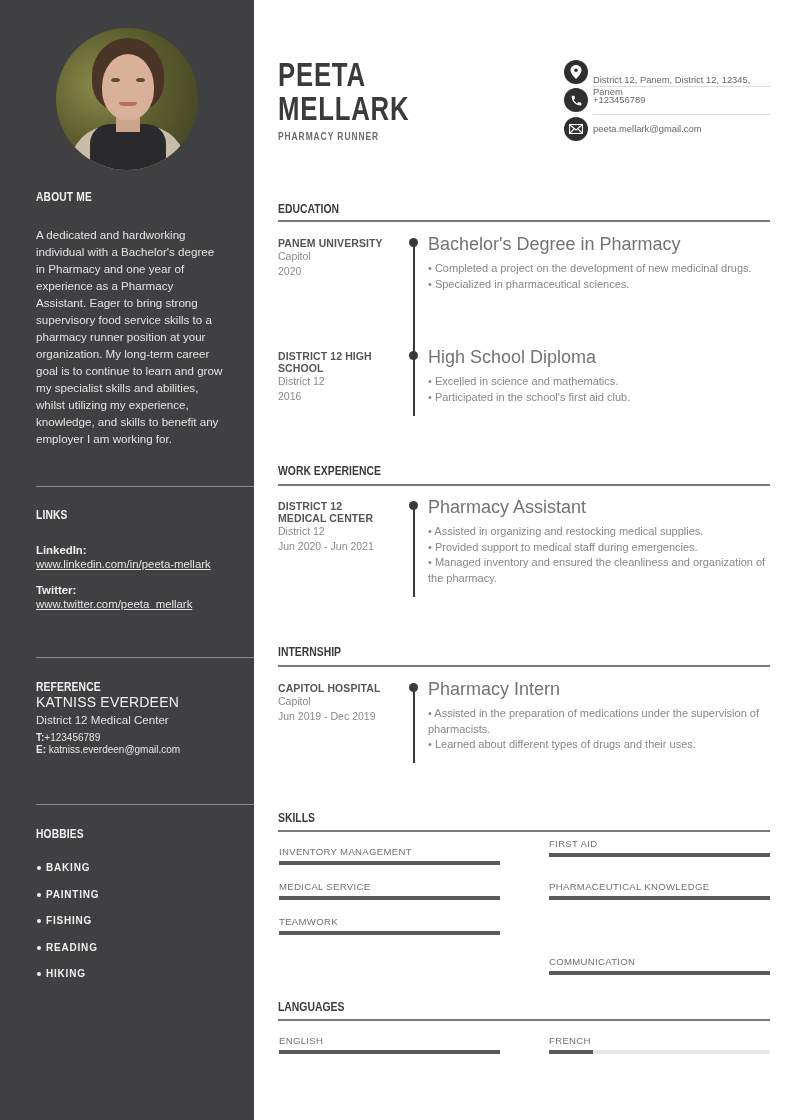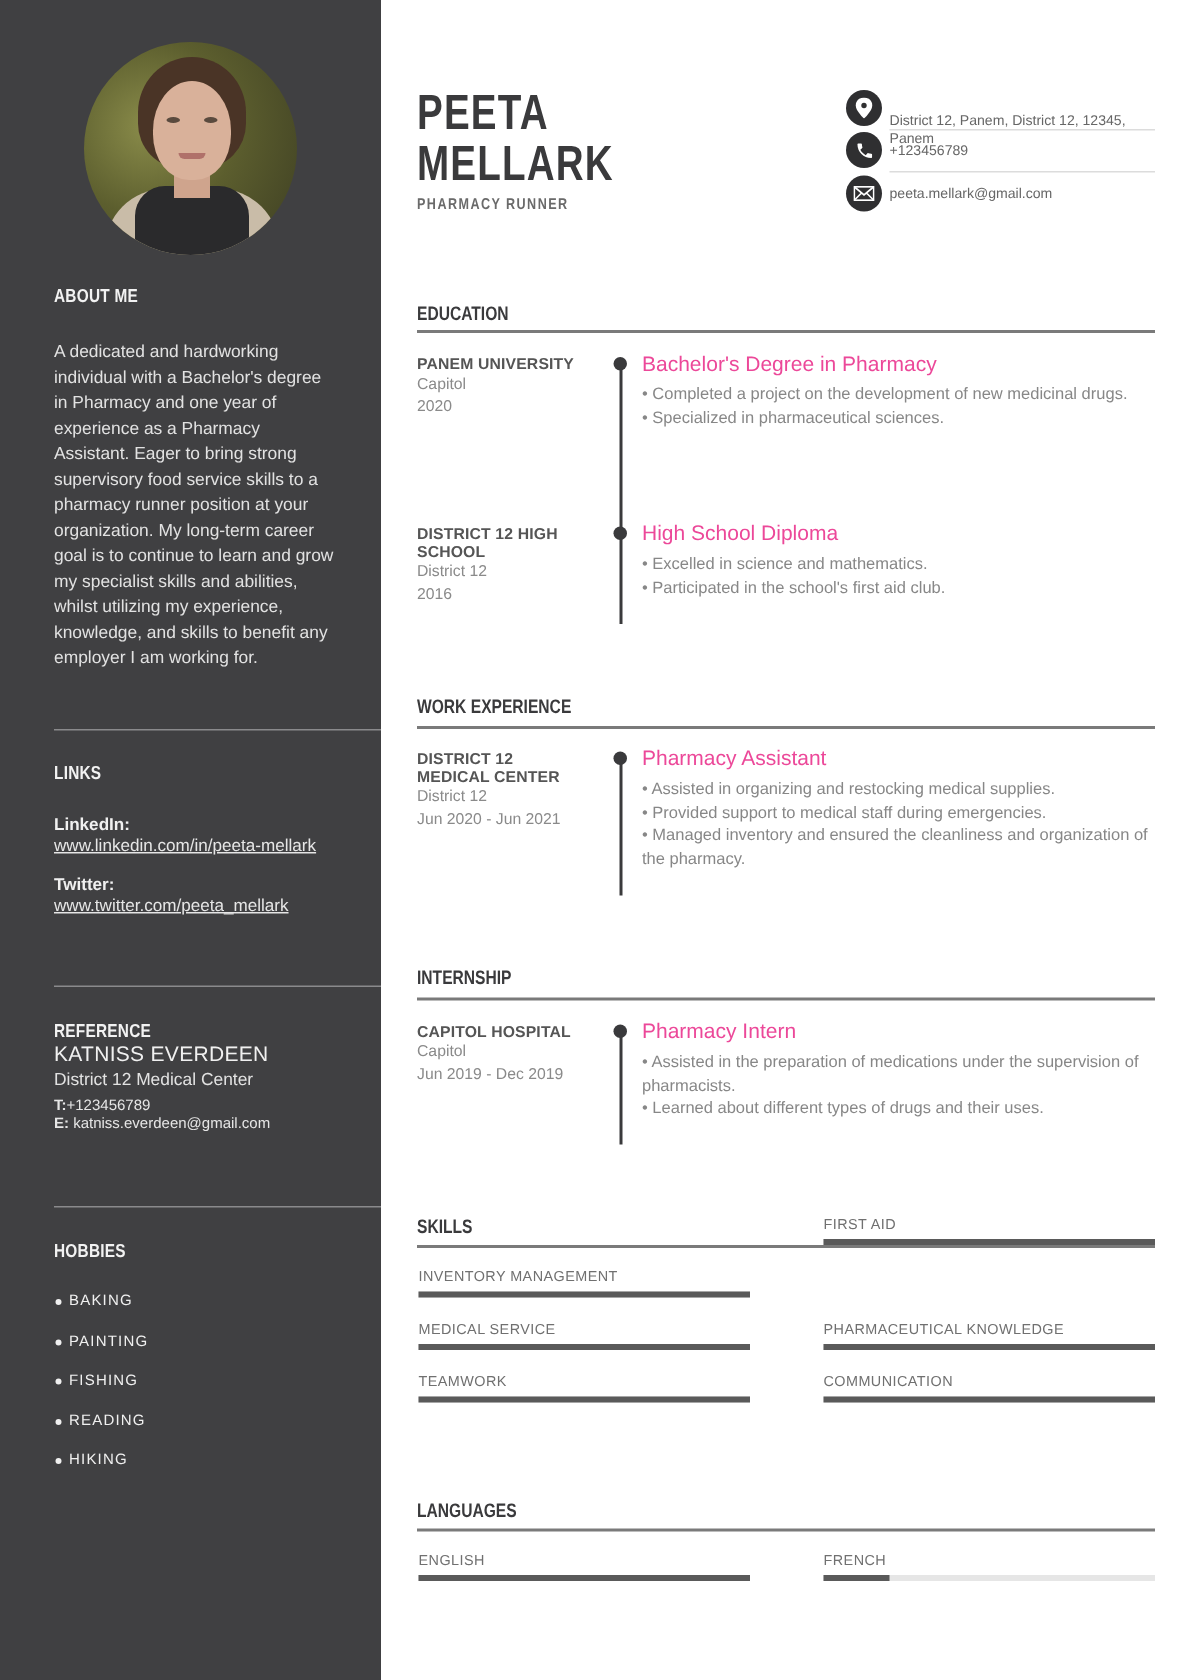--- a/index.html
+++ b/index.html
@@ -22,21 +22,21 @@
   .side-title { font-family: "Liberation Sans", sans-serif; font-weight: bold; font-size: 12.5px; letter-spacing: 0.2px;
                 color: #f2f2f2; transform: scaleX(0.82); transform-origin: left; white-space: nowrap; }
   .about-text { font-size: 11.6px; line-height: 17px; color: #e2e2e2; width: 188px; margin-top: 22px; }
   .side-divider { position: absolute; left: 36px; width: 218px; height: 1px; background: #8a8a8c; }
   .link-label { font-size: 11.4px; font-weight: bold; color: #f0f0f0; }
   .link-url { font-size: 11.4px; color: #e6e6e6; text-decoration: underline; word-break: break-all; width: 182px; line-height: 16px; display: block; }
   .ref-name { font-size: 14px; color: #f0f0f0; letter-spacing: 0.2px; }
   .ref-org { font-size: 11.6px; color: #e2e2e2; margin-top: 3px; }
   .ref-line { font-size: 10px; color: #e6e6e6; margin-top: 4px; }
   .ref-line b { font-weight: bold; }
-  .hobby { font-size: 10px; letter-spacing: 0.8px; color: #f0f0f0; height: 26.5px; display: flex; align-items: flex-start; }
+  .hobby { font-size: 10px; letter-spacing: 0.8px; color: #f0f0f0; height: 26.5px; display: flex; align-items: flex-start; font-weight: bold; }
   .hobby .dot { display: inline-block; width: 4px; height: 4px; border-radius: 50%; background: #f0f0f0; margin: 4px 5px 0 1px; }
 
   
   .name { position: absolute; left: 278px; top: 58px; font-family: "Liberation Sans", sans-serif; font-weight: bold;
           font-size: 33px; line-height: 34px; color: #3a3a3c; letter-spacing: 1px; transform: scaleX(0.78); transform-origin: left; }
   .job-title { position: absolute; left: 278px; top: 130px; font-size: 10.5px; font-weight: bold; letter-spacing: 1.2px;
                color: #6a6a6a; transform: scaleX(0.8); transform-origin: left; white-space: nowrap; }
   .contact { position: absolute; left: 564px; width: 206px; display: flex; align-items: center; }
   .contact .ic { width: 24px; height: 24px; border-radius: 50%; background: #2f2f31; display: flex; align-items: center; justify-content: center; flex: 0 0 24px; }
   .contact .txt { font-size: 9.4px; color: #666; margin-left: 5px; line-height: 12px; }
@@ -46,21 +46,21 @@
                transform: scaleX(0.8); transform-origin: left; white-space: nowrap; }
   .sec-rule { position: absolute; left: 278px; width: 492px; height: 2px; background: #7a7a7a; }
 
   .entry { position: absolute; left: 278px; width: 492px; }
   .entry .left { position: absolute; left: 0; top: 0; width: 120px; }
   .entry .org { font-size: 10.5px; font-weight: bold; color: #555; line-height: 12px; letter-spacing: 0.1px; }
   .entry .meta { font-size: 10.5px; color: #8a8a8a; line-height: 14.5px; }
   .entry .tl-dot { position: absolute; left: 131px; top: 1px; width: 9px; height: 9px; border-radius: 50%; background: #3a3a3c; }
   .entry .tl-line { position: absolute; left: 135px; top: 5px; width: 1.5px; background: #3a3a3c; }
   .entry .right { position: absolute; left: 150px; top: -3px; width: 342px; }
-  .entry .role { font-size: 14px; color: #ec4899; }
+  .entry .role { font-size: 18px; color: #737373; }
   .entry .bullets { margin-top: 6px; }
   .entry .bullet { font-size: 11px; color: #878787; line-height: 15.6px; }
 
   .skill { position: absolute; width: 221px; }
   .skill .lbl { font-size: 9.6px; color: #707070; letter-spacing: 0.3px; white-space: nowrap; }
   .skill .bar { margin-top: 4px; height: 4px; background: #e6e6e6; position: relative; }
   .skill .fill { position: absolute; left: 0; top: 0; height: 4px; background: #5a5a5a; }
 </style>
 </head>
 <body>
@@ -252,21 +252,21 @@
 
 <div class="sec-title" style="top:810px">SKILLS</div>
 <div class="sec-rule" style="top:830px"></div>
 
 <div class="skill" style="left:279px;top:846px">
   <div class="lbl">INVENTORY MANAGEMENT</div>
   <div class="bar">
       <div class="fill" style="width: 100%;"></div>
     </div>
 </div>
-<div class="skill" style="left:549px;top:811px">
+<div class="skill" style="left:549px;top:838px">
   <div class="lbl">FIRST AID</div>
   <div class="bar">
       <div class="fill" style="width: 100%;"></div>
     </div>
 </div>
 <div class="skill" style="left:279px;top:881px">
   <div class="lbl">MEDICAL SERVICE</div>
   <div class="bar">
       <div class="fill" style="width: 100%;"></div>
     </div>
@@ -276,21 +276,21 @@
   <div class="bar">
       <div class="fill" style="width: 100%;"></div>
     </div>
 </div>
 <div class="skill" style="left:279px;top:916px">
   <div class="lbl">TEAMWORK</div>
   <div class="bar">
       <div class="fill" style="width: 100%;"></div>
     </div>
 </div>
-<div class="skill" style="left:549px;top:916px">
+<div class="skill" style="left:549px;top:956px">
   <div class="lbl">COMMUNICATION</div>
   <div class="bar">
       <div class="fill" style="width: 100%;"></div>
     </div>
 </div>
 
 <div class="sec-title" style="top:999px">LANGUAGES</div>
 <div class="sec-rule" style="top:1019px"></div>
 
 <div class="skill" style="left:279px;top:1035px">

